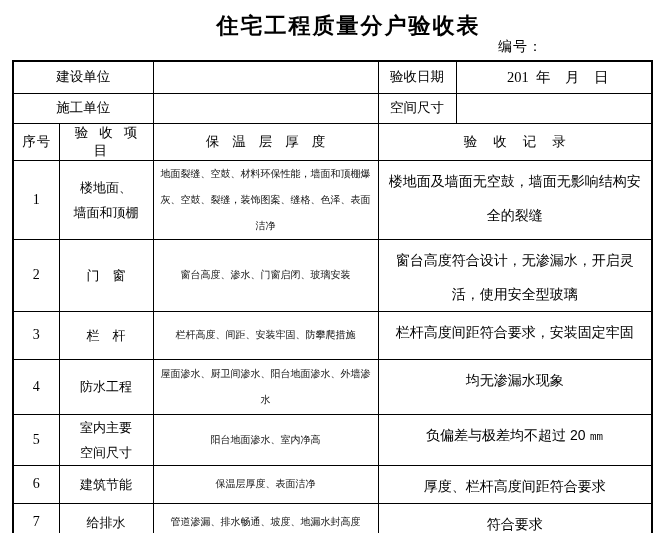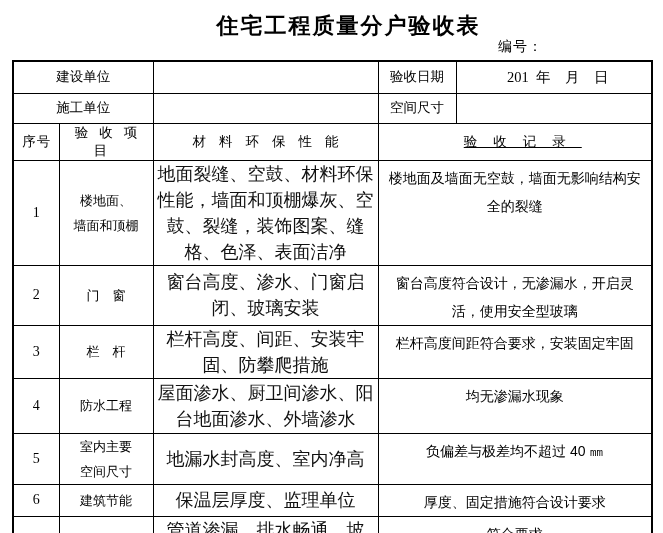--- a/index.html
+++ b/index.html
@@ -36,27 +36,27 @@
   tr.ri{height:32px} tr.ri3{height:30px} tr.rh{height:27px}
   tr.r1{height:79px} tr.r2{height:55px} tr.r3{height:48px} tr.r4{height:55px}
   tr.r5{height:49px} tr.r6{height:26px} tr.r7{height:35px}
   .label-cell { font-size:13.5px; }
   .blank-cell { }
   .date-cell { white-space:pre; font-size:14.5px;padding-left:12px; }
   .hdr { font-size:13.5px; }
   .hdr-seq { letter-spacing:1px; text-indent:1px; }
   .hdr-item { letter-spacing:11px; text-indent:11px;margin-top:23px; }
   .hdr-content { letter-spacing:13px; text-indent:13px; }
-  .hdr-record { letter-spacing:16px; text-indent:16px;text-decoration:underline; }
+  .hdr-record { letter-spacing:16px; text-indent:16px; }
   .seq-cell { font-size:14px; }
   .item-cell { white-space:pre-line; font-size:13px; line-height:25px;margin-left:40px; }
-  .content-cell { font-size:18px; line-height:26px; color:#111; }
+  .content-cell { font-size:10px; line-height:26px; color:#111; }
   .record-cell {
     font-family:"Liberation Sans", sans-serif;
-    font-size:14px; line-height:28px;
+    font-size:14px; line-height:34px;
     vertical-align:top; padding-top:3px;
   }
 </style>
 </head>
 <body>
 
 <h1 class="doc-title">住宅工程质量分户验收表</h1>
 <div class="doc-number">编号：</div>
 
 <table class="form">
@@ -78,21 +78,21 @@
   <tr class="ri3">
     <td colspan="2" class="label-cell">施工单位</td>
     <td class="blank-cell"></td>
     <td class="label-cell">空间尺寸</td>
     <td class="blank-cell"></td>
   </tr>
 
   <tr class="rh">
     <td class="hdr hdr-seq">序号</td>
     <td class="hdr hdr-item">验收项目</td>
-    <td class="hdr hdr-content">材料环保性能</td>
+    <td class="hdr hdr-content">保温层厚度</td>
     <td colspan="2" class="hdr hdr-record">验收记录</td>
   </tr>
 
   <tr class="r1">
     <td class="seq-cell">1</td>
     <td class="item-cell">楼地面、
 墙面和顶棚</td>
     <td class="content-cell">地面裂缝、空鼓、材料环保性能，墙面和顶棚爆灰、空鼓、裂缝，装饰图案、缝格、色泽、表面洁净</td>
     <td colspan="2" class="record-cell">楼地面及墙面无空鼓，墙面无影响结构安全的裂缝</td>
   </tr>
@@ -111,28 +111,28 @@
   <tr class="r4">
     <td class="seq-cell">4</td>
     <td class="item-cell">防水工程</td>
     <td class="content-cell">屋面渗水、厨卫间渗水、阳台地面渗水、外墙渗水</td>
     <td colspan="2" class="record-cell">均无渗漏水现象</td>
   </tr>
   <tr class="r5">
     <td class="seq-cell">5</td>
     <td class="item-cell">室内主要
 空间尺寸</td>
-    <td class="content-cell">地漏水封高度、室内净高</td>
-    <td colspan="2" class="record-cell">负偏差与极差均不超过 40 ㎜</td>
+    <td class="content-cell">阳台地面渗水、室内净高</td>
+    <td colspan="2" class="record-cell">负偏差与极差均不超过 20 ㎜</td>
   </tr>
   <tr class="r6">
     <td class="seq-cell">6</td>
     <td class="item-cell">建筑节能</td>
-    <td class="content-cell">保温层厚度、监理单位</td>
-    <td colspan="2" class="record-cell">厚度、固定措施符合设计要求</td>
+    <td class="content-cell">保温层厚度、表面洁净</td>
+    <td colspan="2" class="record-cell">厚度、栏杆高度间距符合要求</td>
   </tr>
   <tr class="r7">
     <td class="seq-cell">7</td>
     <td class="item-cell">给排水</td>
     <td class="content-cell">管道渗漏、排水畅通、坡度、地漏水封高度</td>
     <td colspan="2" class="record-cell">符合要求</td>
   </tr>
 
 </tbody>
   </table>

